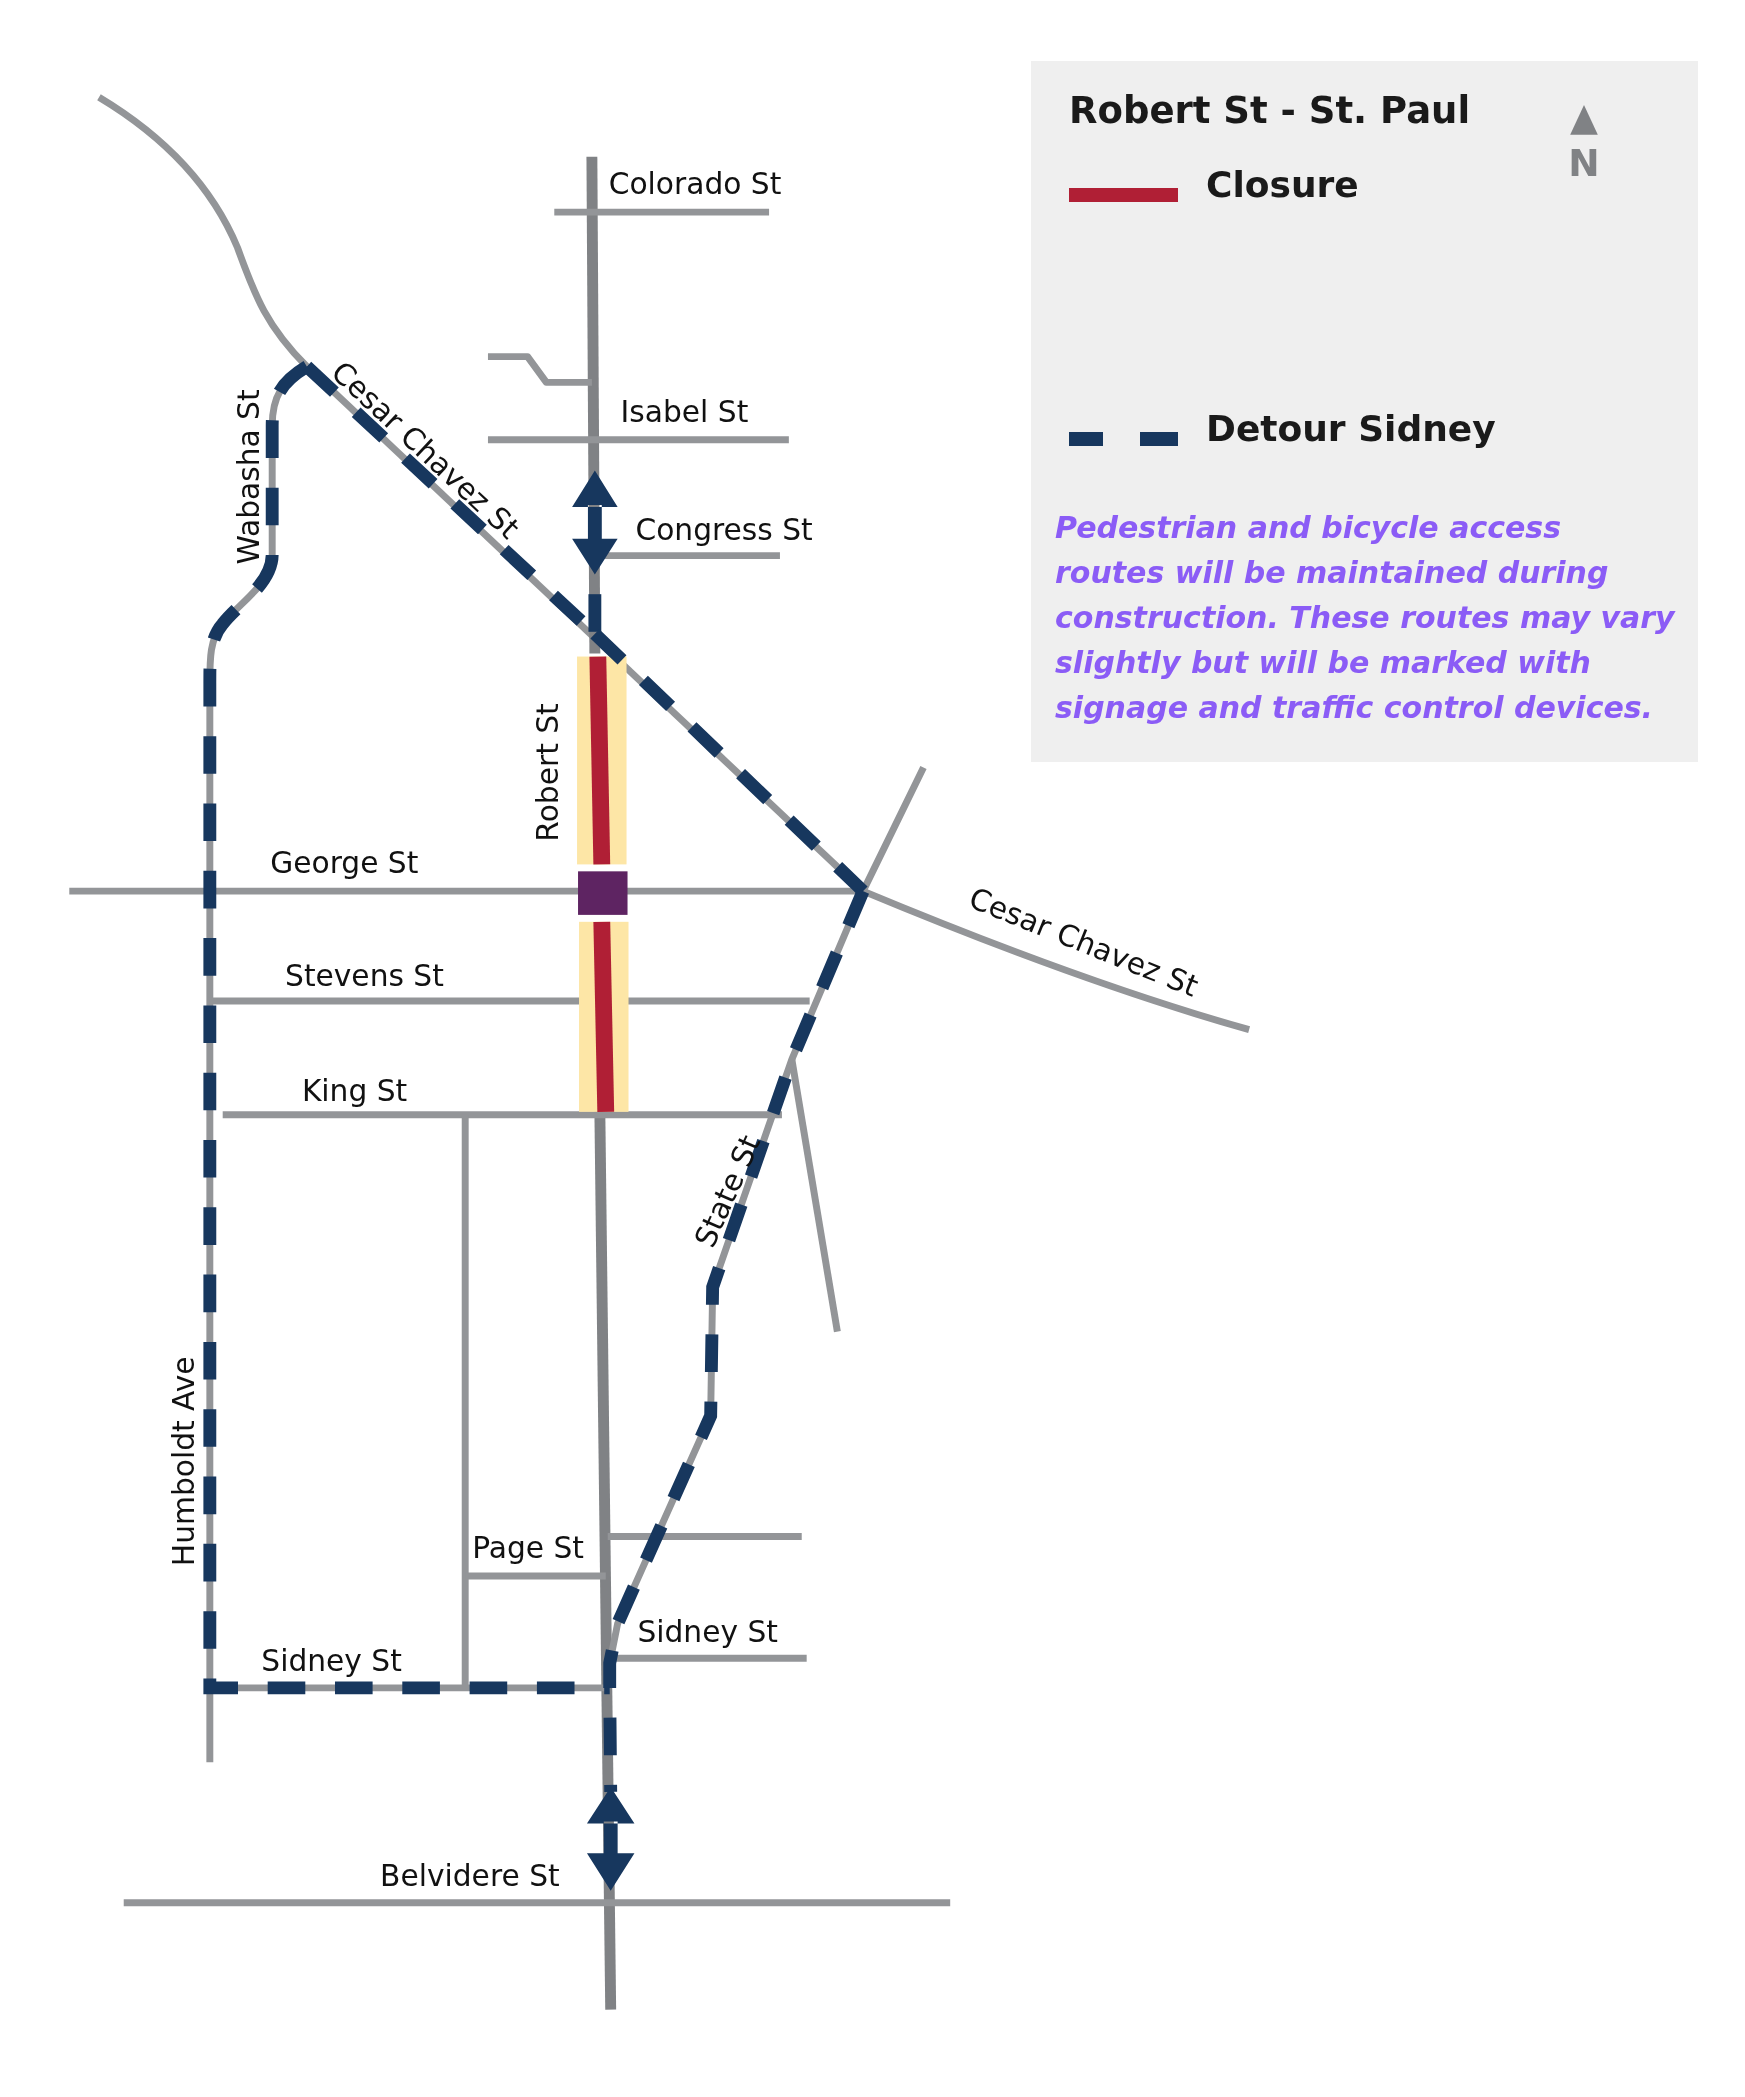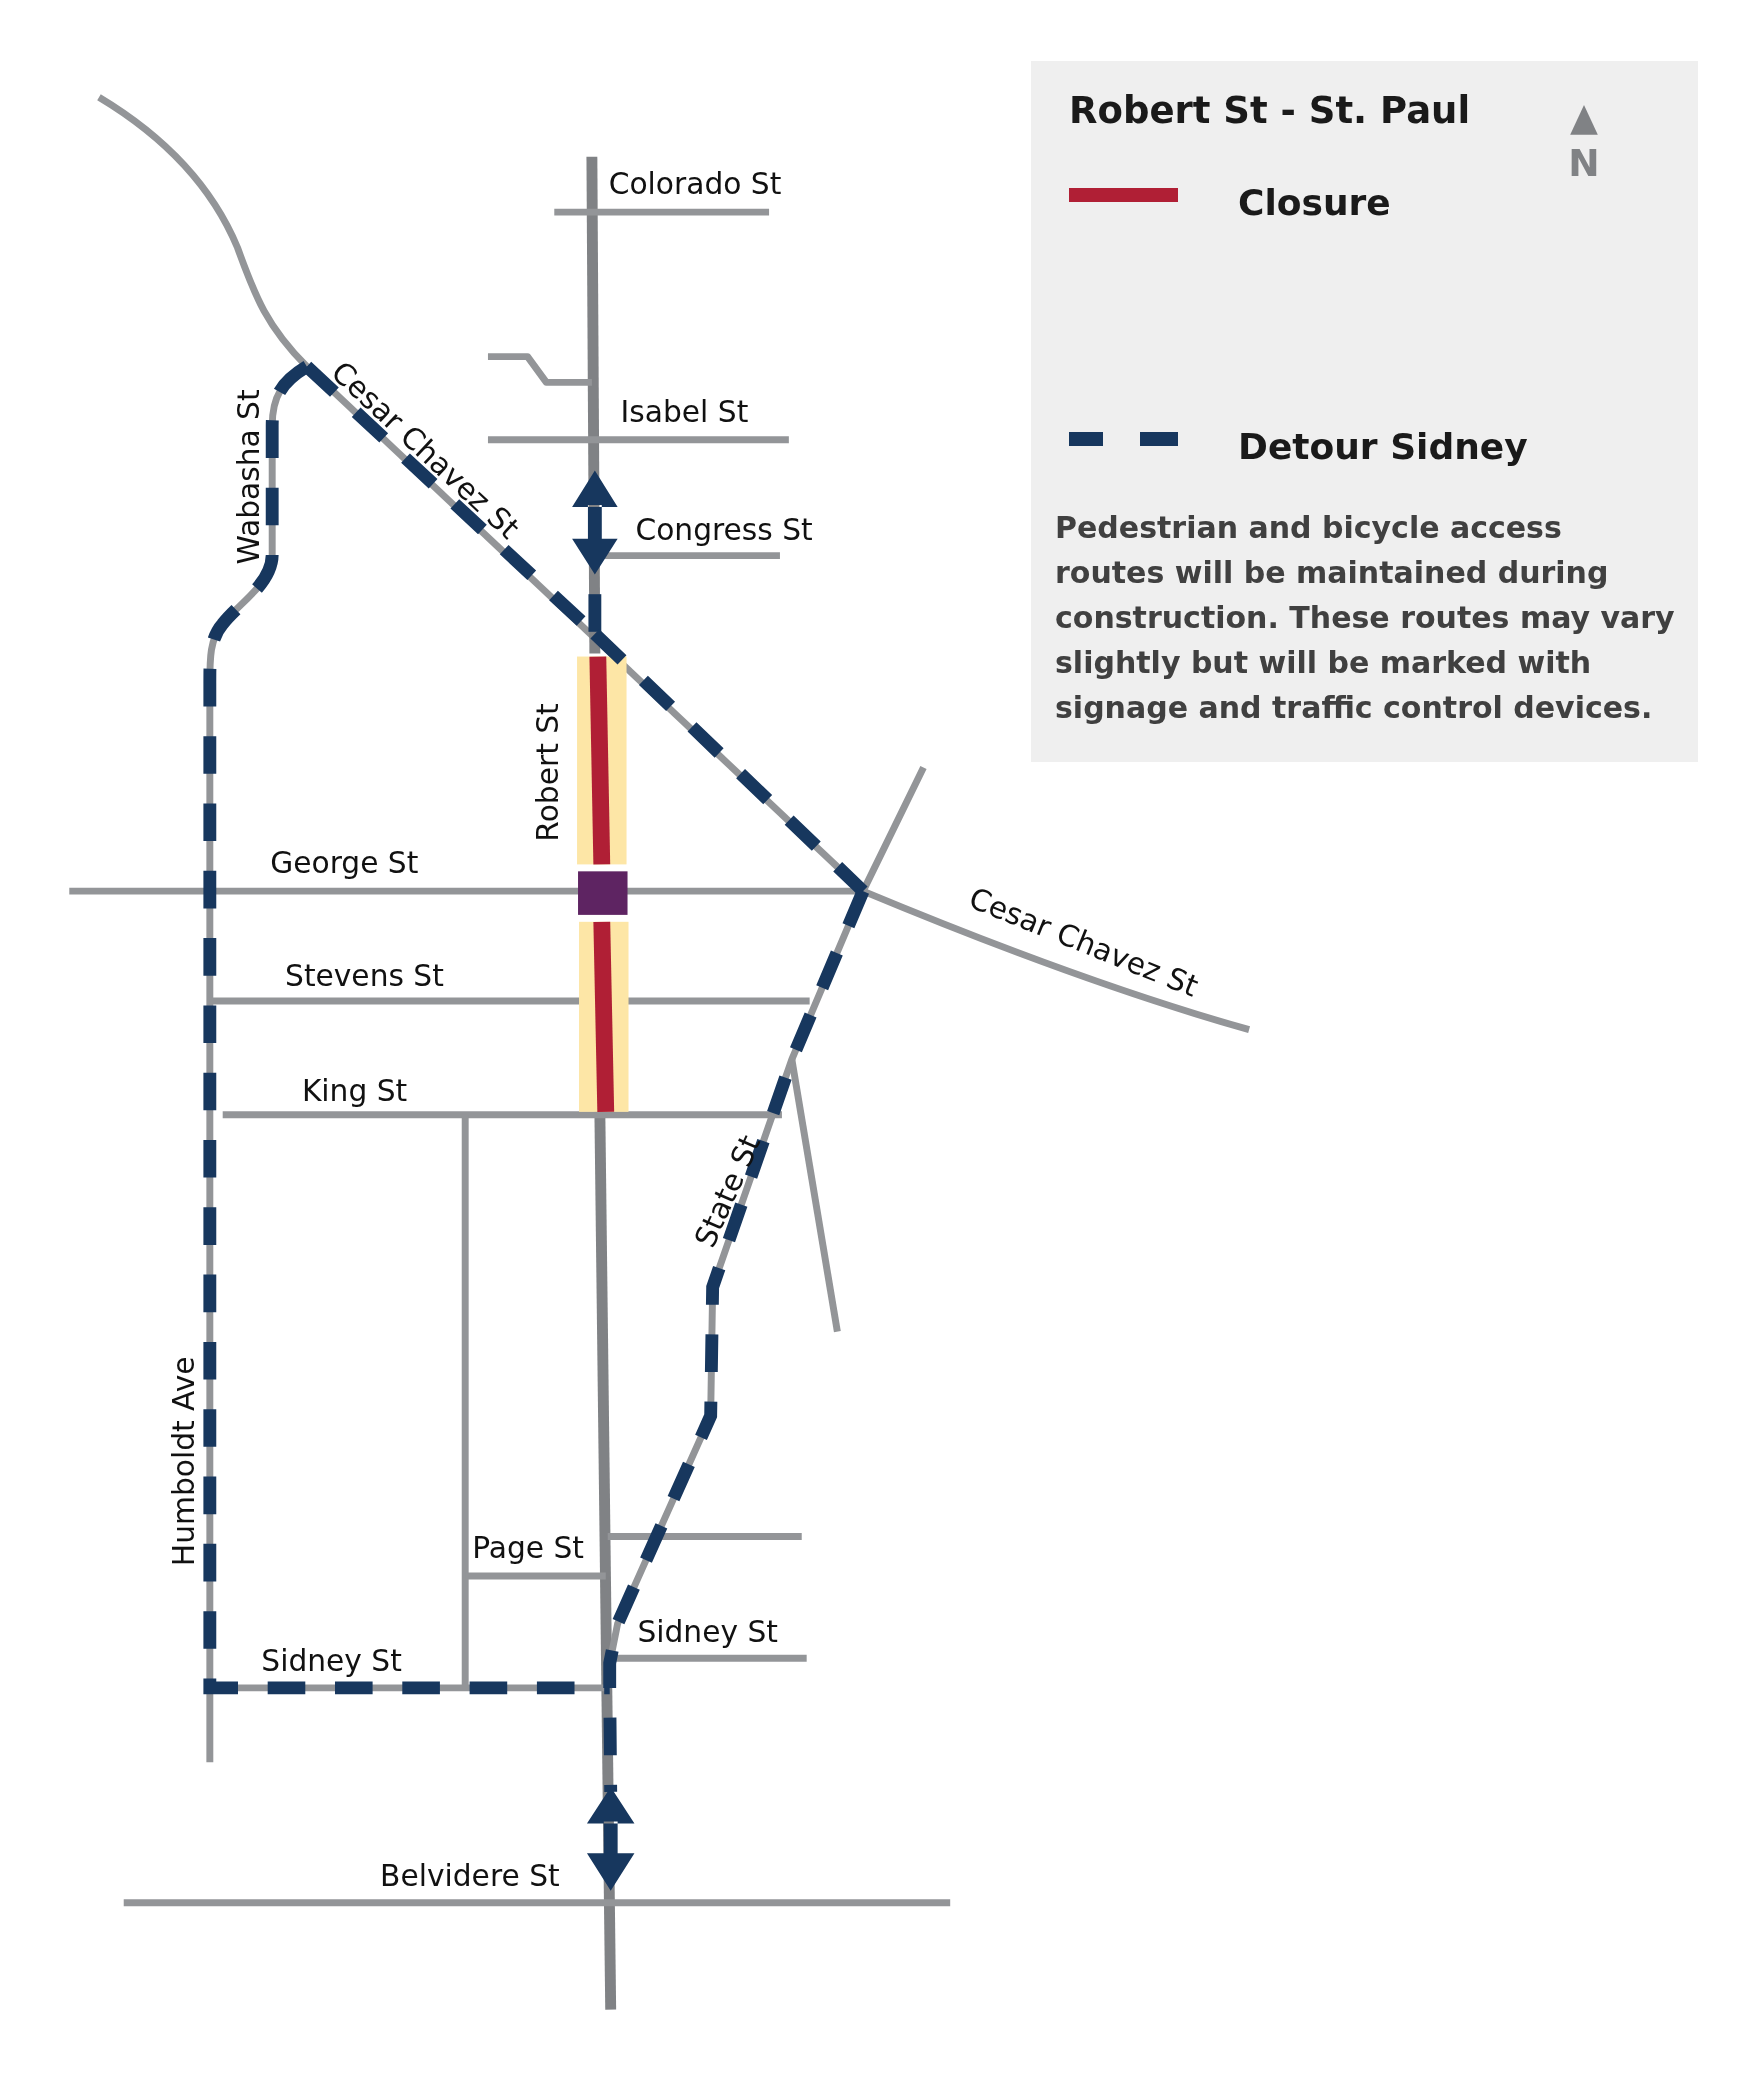--- a/index.html
+++ b/index.html
@@ -4,24 +4,24 @@
   <style>
     html, body { margin:0; padding:0; background:#ffffff; }
     body { width:1745px; height:2098px; position:relative; overflow:hidden; font-family:"Liberation Sans", sans-serif; }
     #map { position:absolute; left:0; top:0; width:1745px; height:2098px; }
     .road { stroke:#939598; stroke-width:7; fill:none; stroke-linecap:butt; stroke-linejoin:round; }
     .road-main { stroke:#808285; stroke-width:11; fill:none; }
     .detour { stroke:#17375e; stroke-width:13; fill:none; stroke-dasharray:38 30; }
     .lbl { font-family:"DejaVu Sans", sans-serif; font-size:30px; fill:#111111; }
     #legend { position:absolute; left:1031px; top:61px; width:667px; height:701px; background:#efefef; }
     .lg-title { position:absolute; left:38px; top:28px; font-family:"DejaVu Sans", sans-serif; font-weight:bold; font-size:37px; color:#1a1a1a; }
-    .lg-row { position:absolute; left:38px; height:59px; display:flex; align-items:flex-end;gap:32px; }
+    .lg-row { position:absolute; left:38px; height:59px; display:flex; align-items:flex-start; }
     .lg-sym { width:109px; height:59px; position:relative; }
     .lg-label { margin-left:28px; font-family:"DejaVu Sans", sans-serif; font-weight:bold; font-size:36px; color:#1a1a1a; }
-    .lg-note { position:absolute; left:24px; top:444px; width:624px; font-family:"DejaVu Sans", sans-serif; font-weight:bold; font-size:30px; line-height:45px; color:#404040; }
+    .lg-note { position:absolute; left:24px; top:444px; width:624px; font-family:"DejaVu Sans", sans-serif; font-weight:bold; font-style:italic; font-size:30px; line-height:45px; color:#8b5cf6; }
     .north { position:absolute; left:533px; top:44px; width:40px; height:79px; }
   </style>
 </head>
 <body>
 
 <svg id="map" viewBox="0 0 1763 2119" xmlns="http://www.w3.org/2000/svg">
 
   <g>
     <path class="road" d="M100,98 C170,140 215,190 240,250 C258,300 270,330 310,370"></path>
     <path class="road" d="M310,370 L872,900"></path>

